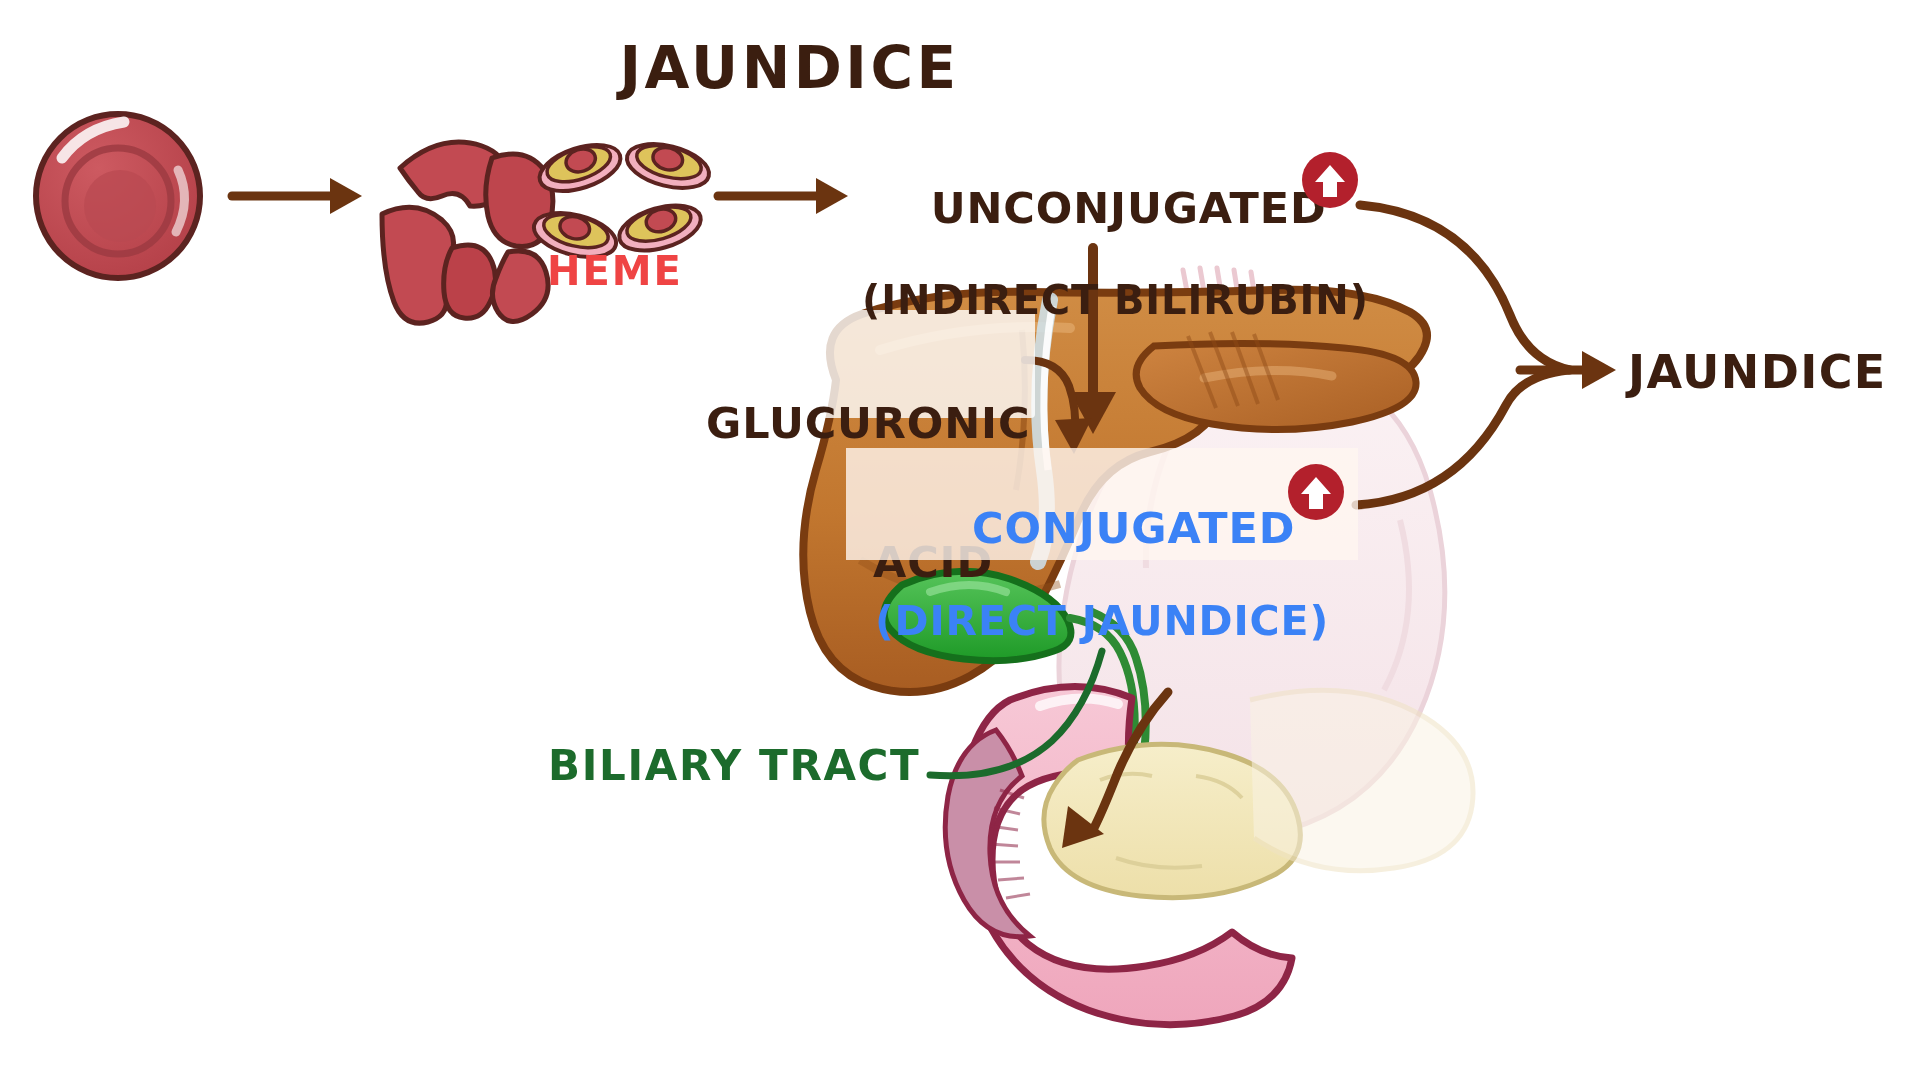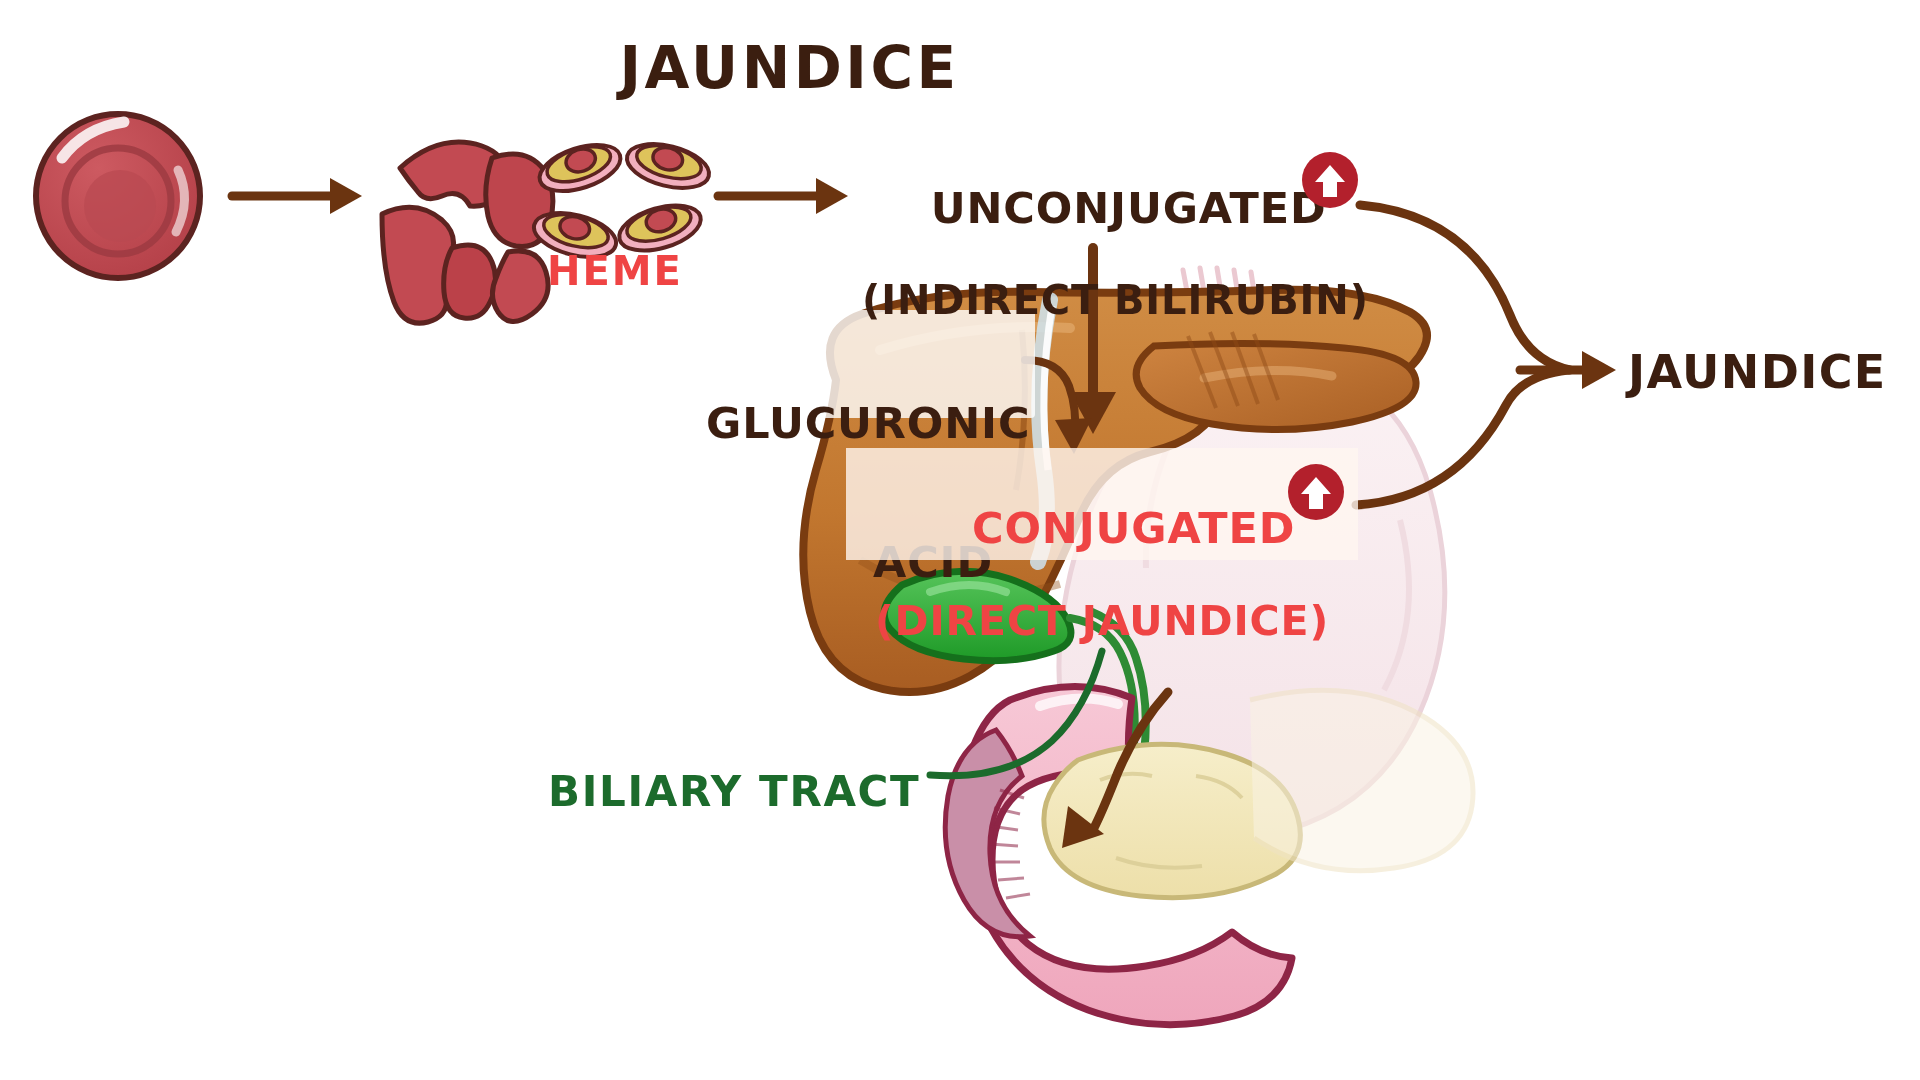--- a/index.html
+++ b/index.html
@@ -24,25 +24,25 @@
   #gluc-bg{position:absolute;left:700px;top:310px;width:335px;height:108px;
            background:rgba(255,255,255,.80);border-radius:4px;}
   #gluc{left:700px;top:310px;width:335px;font-size:43px;color:#3B1E10;text-align:right;
         padding-right:8px;box-sizing:border-box;}
   #gluc .l1{display:block;text-align:left;padding-left:6px;}
   #gluc .l2{display:block;text-align:right;padding-right:34px;margin-top:2px;}
 
   
   #conj-band{position:absolute;left:846px;top:448px;width:512px;height:112px;
              background:rgba(255,246,240,.80);}
-  #conj{left:846px;top:460px;width:512px;font-size:43px;color:#ef4444;text-align:center;}
+  #conj{left:846px;top:460px;width:512px;font-size:43px;color:#3b82f6;text-align:center;}
   #conj .l2{display:block;font-size:41px;margin-top:3px;}
 
   
-  #biliary{left:548px;top:770px;font-size:42px;color:#1C6B2C;letter-spacing:.04em;}
+  #biliary{left:548px;top:744px;font-size:42px;color:#1C6B2C;letter-spacing:.04em;}
 
   
   #jaundice-out{left:1628px;top:348px;font-size:46px;color:#3B1E10;letter-spacing:.03em;}
 
   
   .updot{position:absolute;width:56px;height:56px;border-radius:50%;background:#B3202C;}
   .updot svg{position:absolute;left:0;top:0;}
 
   svg.layer{position:absolute;left:0;top:0;width:1920px;height:1080px;overflow:visible;}
 </style>

